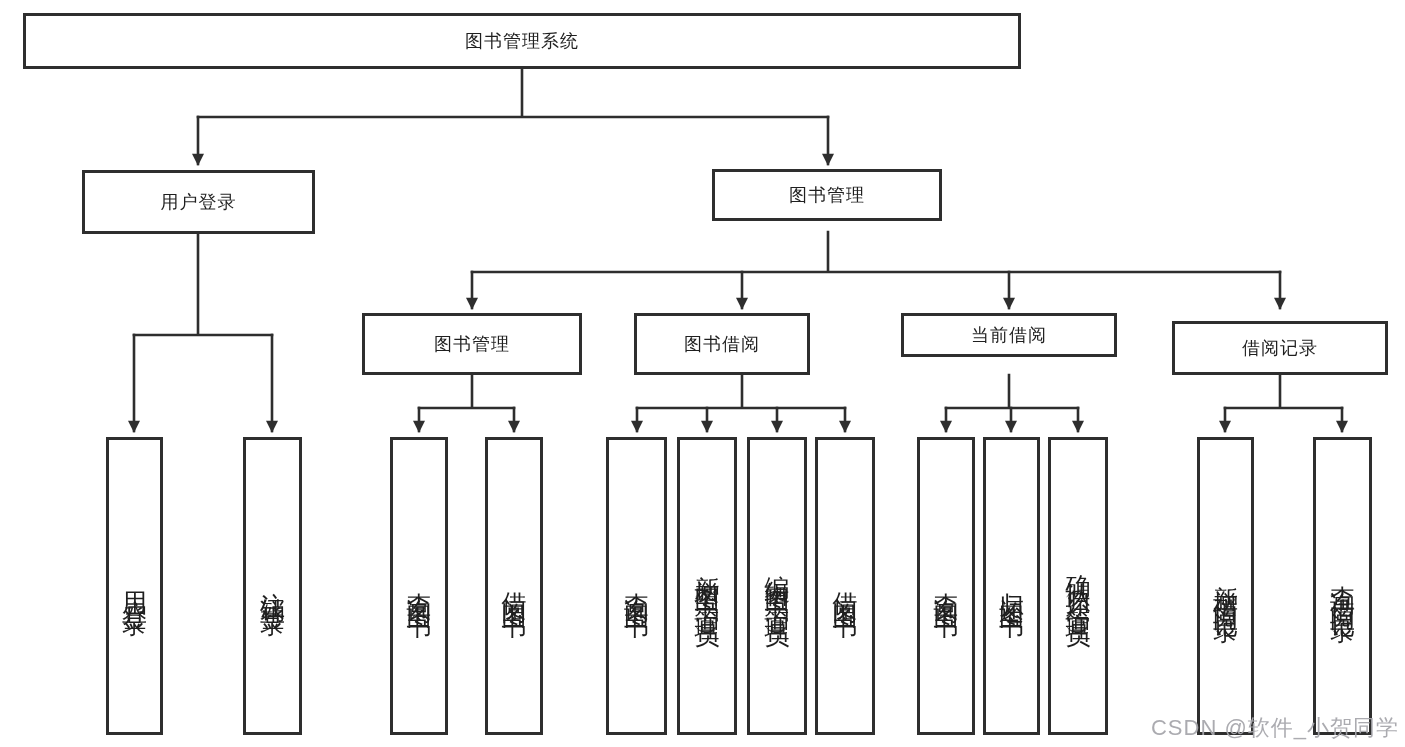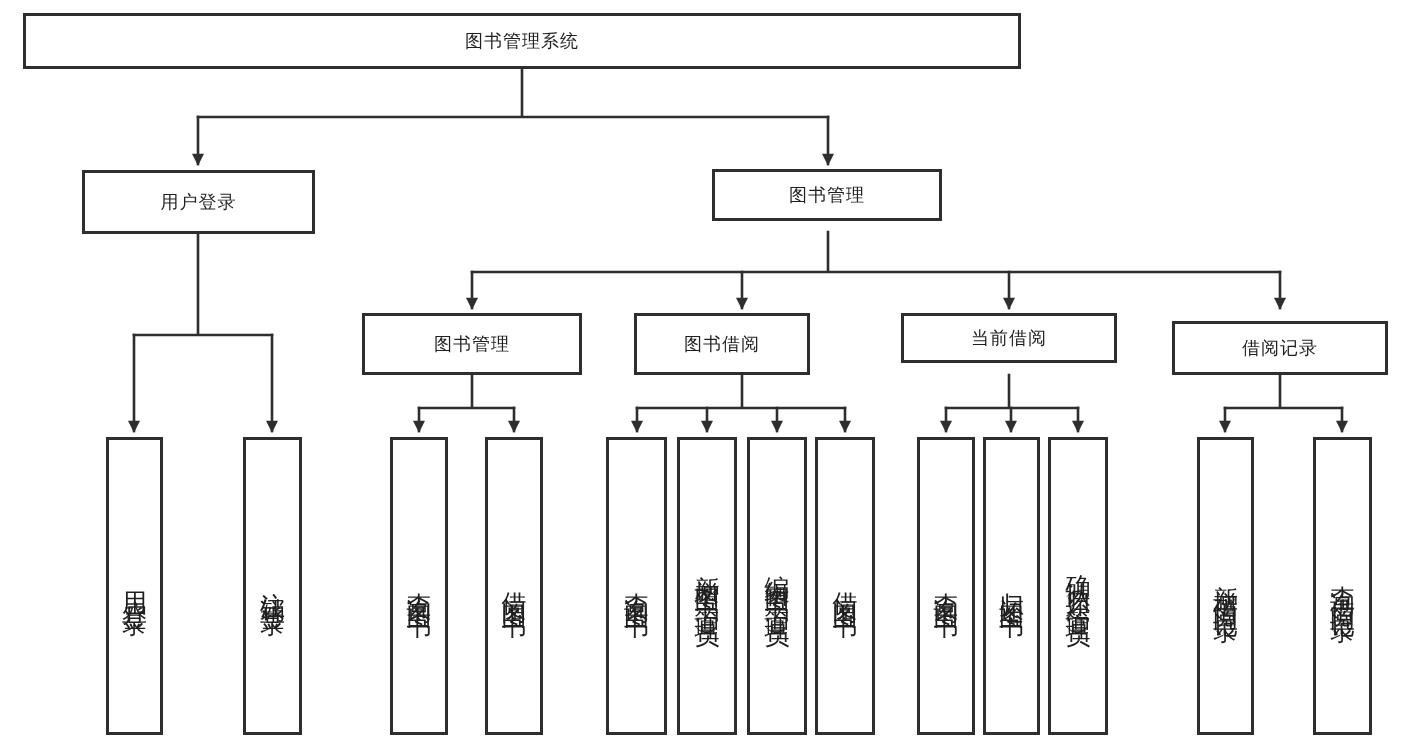--- a/index.html
+++ b/index.html
@@ -70,21 +70,21 @@
   <div class="node" style="left:712px;top:169px;width:230px;height:52px">
     <span class="lbl">图书管理</span>
   </div>
 
   <div class="node" style="left:362px;top:313px;width:220px;height:62px">
     <span class="lbl">图书管理</span>
   </div>
   <div class="node" style="left:634px;top:313px;width:176px;height:62px">
     <span class="lbl">图书借阅</span>
   </div>
-  <div class="node" style="left:901px;top:313px;width:216px;height:50px">
+  <div class="node" style="left:901px;top:313px;width:216px;height:44px">
     <span class="lbl">当前借阅</span>
   </div>
   <div class="node" style="left:1172px;top:321px;width:216px;height:54px">
     <span class="lbl">借阅记录</span>
   </div>
 
   <div class="node vert" style="left:106px;top:437px;width:57px;height:298px">
     <span class="lbl">用户登录</span>
   </div>
   <div class="node vert" style="left:243px;top:437px;width:59px;height:298px">
@@ -121,13 +121,14 @@
     <span class="lbl">确认归还（管理员）</span>
   </div>
 
   <div class="node vert" style="left:1197px;top:437px;width:57px;height:298px">
     <span class="lbl">新增借阅记录</span>
   </div>
   <div class="node vert" style="left:1313px;top:437px;width:59px;height:298px">
     <span class="lbl">查询借阅记录</span>
   </div>
 
+  <div class="watermark">CSDN @软件_小贺同学</div>
 </div>
 
 </body></html>

